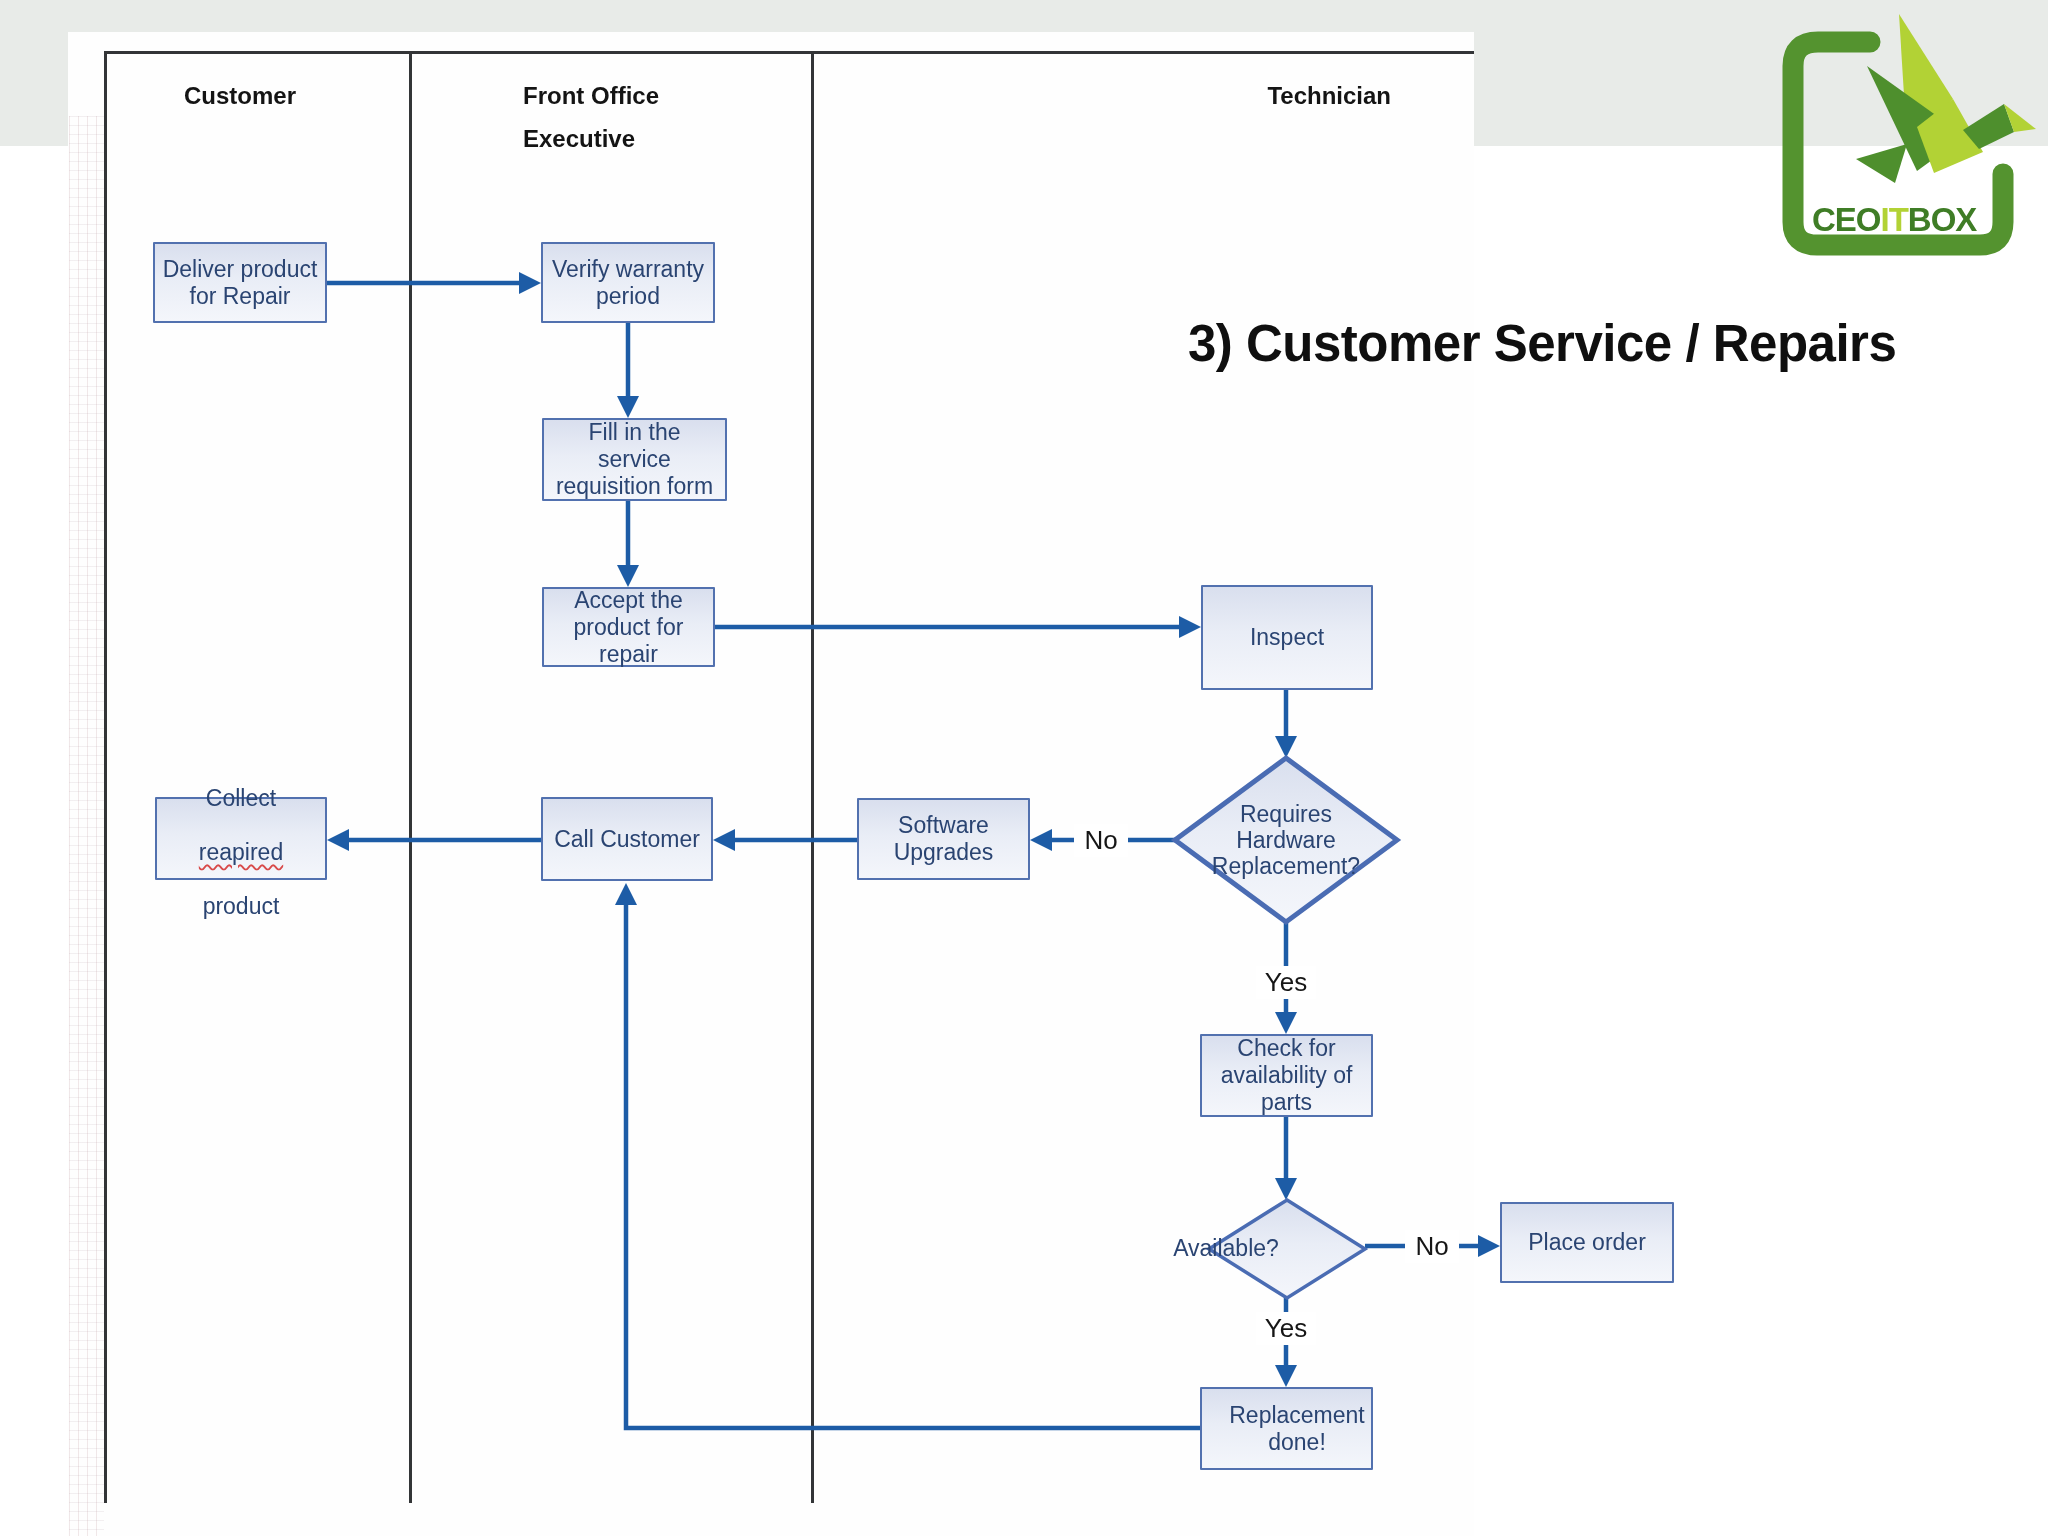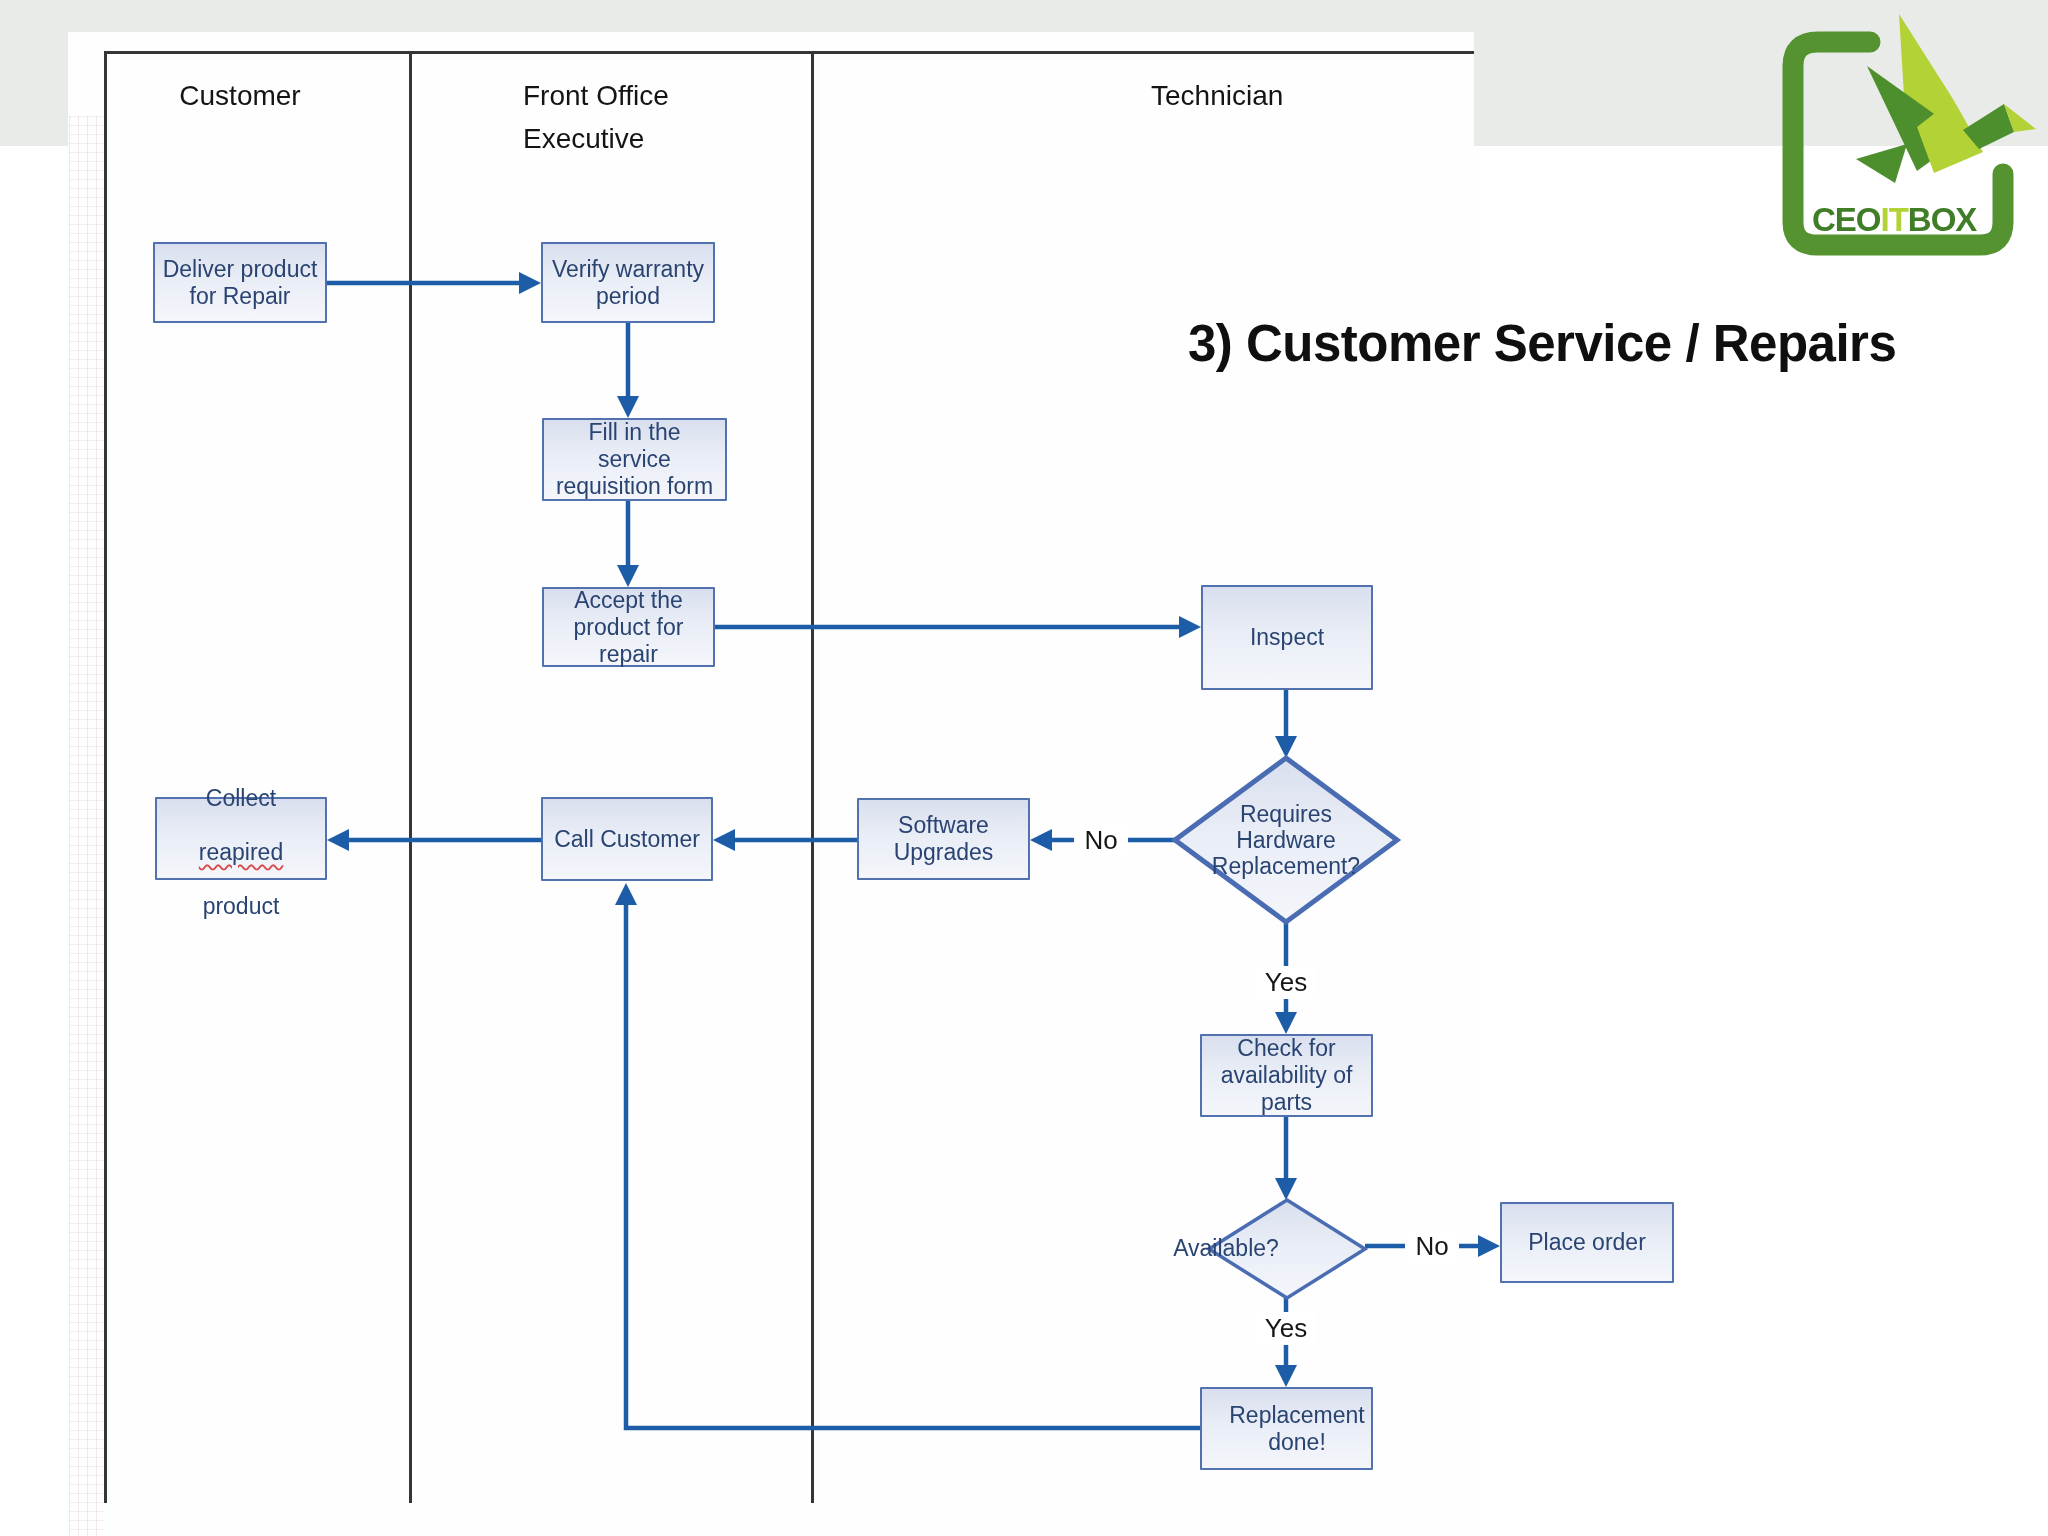--- a/index.html
+++ b/index.html
@@ -38,29 +38,29 @@
   }
   
   .tline { position: absolute; background: #333537; }
   .t-top    { left: 104px; top: 51px;  width: 1370px; height: 3px; }
   .t-left   { left: 104px; top: 51px;  width: 3px;    height: 1452px; }
   .t-div1   { left: 409px; top: 51px;  width: 3px;    height: 1452px; }
   .t-div2   { left: 811px; top: 51px;  width: 3px;    height: 1452px; }
   
   .lane-label {
     position: absolute;
-    font-weight: normal;
-    font-size: 28px;
+    font-weight: bold;
+    font-size: 24px;
     line-height: 43px;
     color: #141414;
     white-space: pre-line;
   }
   .lane-customer   { left: 120px;  top: 74px; width: 240px; text-align: center; }
   .lane-foe        { left: 523px;  top: 74px; width: 260px; text-align: left; }
-  .lane-technician { left: 1151px; top: 74px; width: 240px; text-align: left; }
+  .lane-technician { left: 1151px; top: 74px; width: 240px; text-align: right; }
   
   .slide-title {
     position: absolute;
     left: 1188px; top: 314px;
     font-size: 51px;
     font-weight: bold;
     color: #0f0f0f;
     white-space: nowrap;
     letter-spacing: -0.5px;
   }

